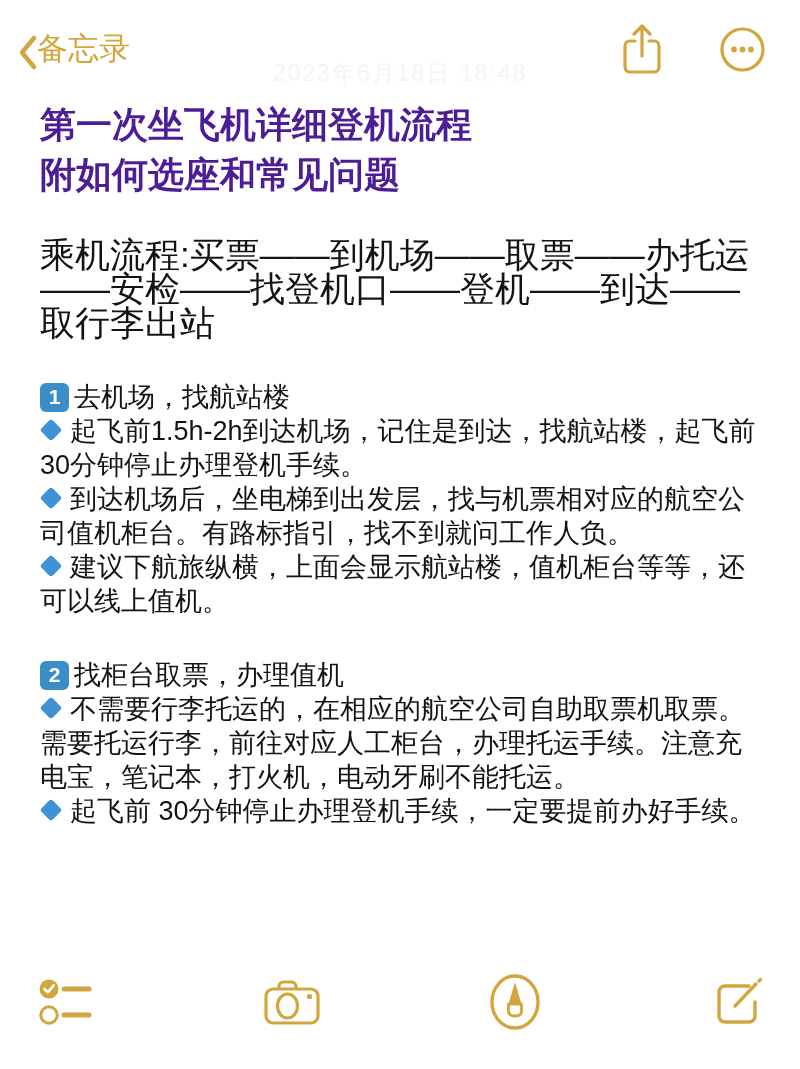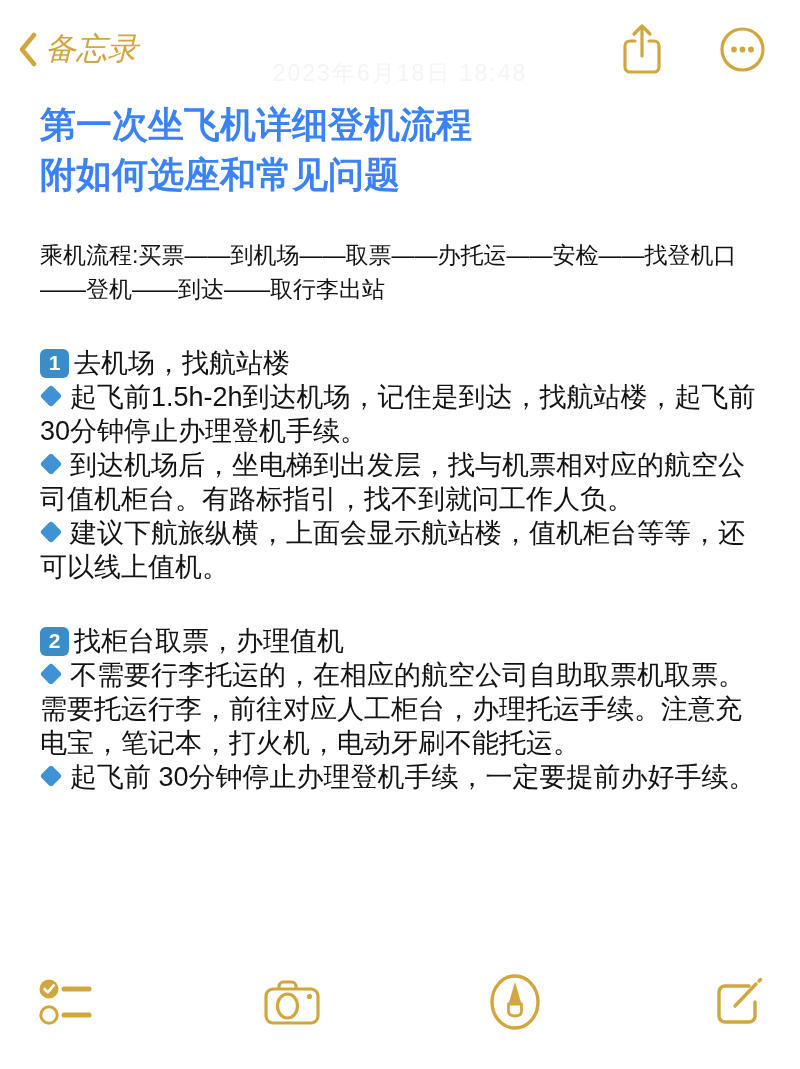--- a/index.html
+++ b/index.html
@@ -13,44 +13,43 @@
     color: #131313;
   }
 
   
   .navbar {
     display: flex; align-items: center; justify-content: space-between;
     padding: 24px 34px 0 18px;
     height: 74px;
   }
   .back-btn {
-    display: flex; align-items: center; gap: 8px;
+    display: flex; align-items: flex-end; gap: 0;
     color: #D2A63E; font-size: 31px;
     cursor: pointer;
-    font-style: italic;
   }
   .nav-actions { display: flex; align-items: center; gap: 56px; }
   .icon-btn { display: inline-flex; align-items: center; justify-content: center; cursor: pointer; }
 
   
   .watermark {
     position: absolute; top: 58px; left: 0; right: 0;
     text-align: center;
     color: #f4f4f4; font-size: 23px; letter-spacing: 2px;
     pointer-events: none;
   }
 
   
   .note-editor { padding: 10px 40px 0 40px; }
   .note-title {
     font-size: 36px; font-weight: 700; line-height: 50px;
-    margin: 16px 0 0 0; color: #3b82f6;
+    margin: 16px 0 0 0; color: #4c1d95;
   }
   .intro {
-    font-size: 23px; line-height: 34px;
+    font-size: 35px; line-height: 34px;
     margin: 38px 0 0 0;
   }
   .section { margin-top: 40px; }
   .section-heading {
     display: flex; align-items: center; gap: 5px;
     font-size: 27px; line-height: 34px;
   }
   .num-badge {
     flex: none;
     width: 29px; height: 29px; border-radius: 6px;

